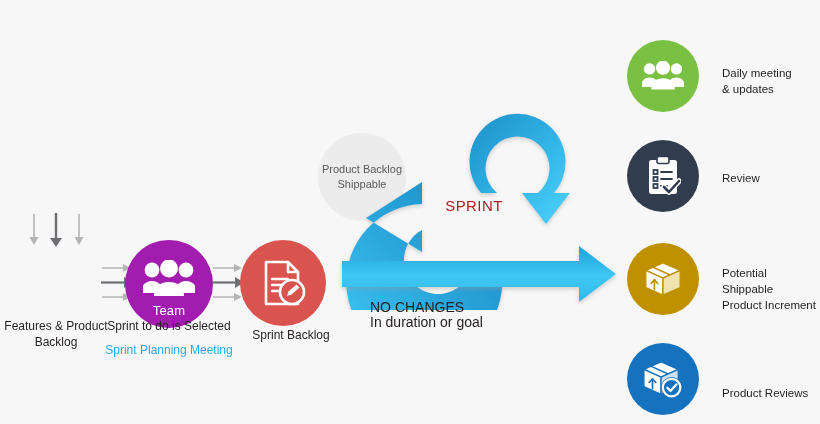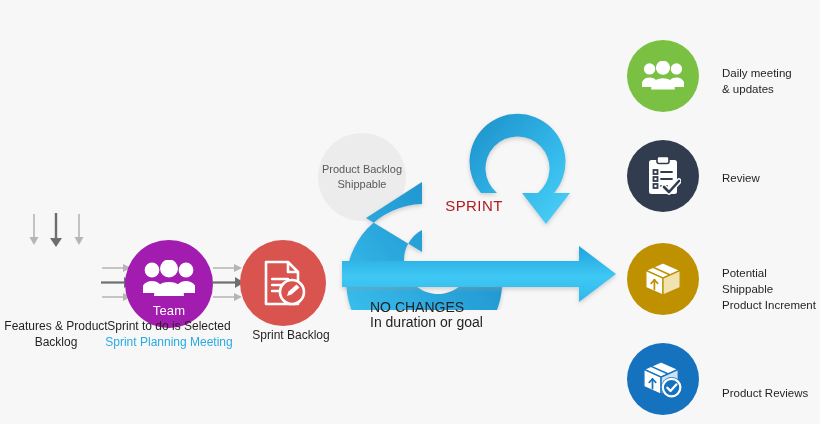--- a/index.html
+++ b/index.html
@@ -52,20 +52,21 @@
   .caption {
     position: absolute;
     text-align: center;
     color: #231f20;
     font-size: 12px;
     line-height: 16px;
   }
   .caption .sub-blue {
     color: #29ABE2;
     display: block;
+    margin-top: 8px;
   }
 
   .side-label {
     position: absolute;
     color: #231f20;
     font-size: 11.5px;
     line-height: 16px;
     text-align: left;
   }
 

